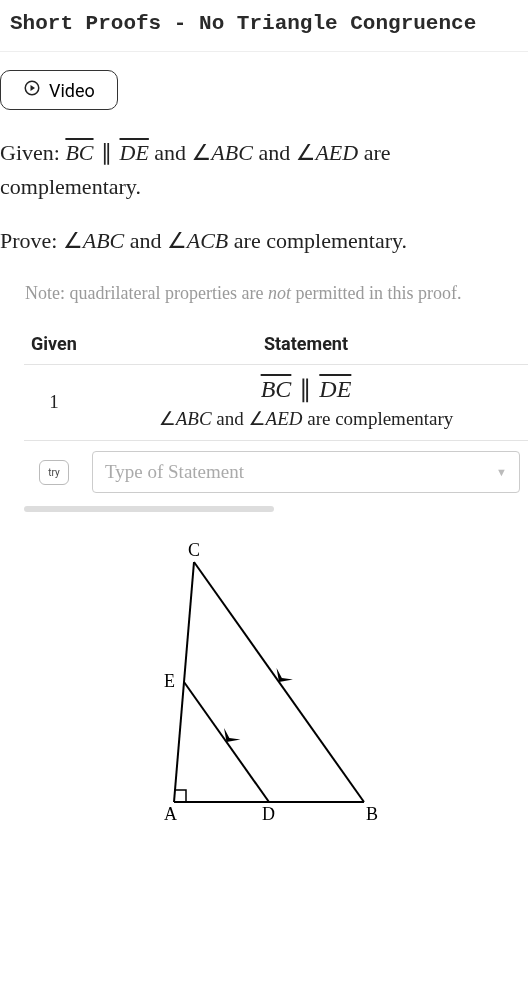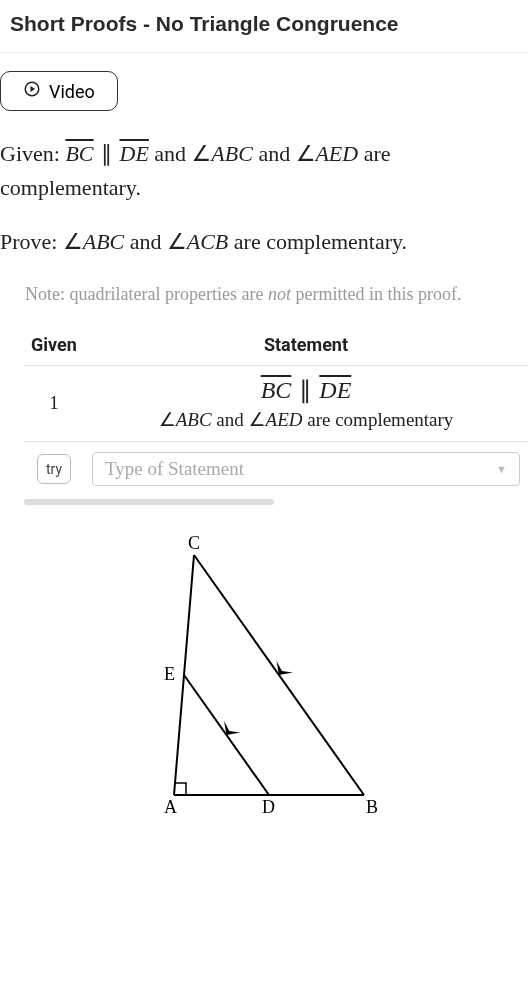--- a/index.html
+++ b/index.html
@@ -5,21 +5,21 @@
   * { box-sizing: border-box; }
   body {
     margin: 0;
     padding: 0;
     font-family: Georgia, 'Times New Roman', serif;
     color: #222;
     width: 528px;
     background: #fff;
   }
   .page-title {
-    font-family: Liberation Sans, sans-serif;
+    font-family: Liberation Mono, monospace;
     font-weight: 700;
     font-size: 21px;
     padding: 12px 10px 16px 10px;
     border-bottom: 1px solid #eee;
     color: #2a2a2a;
   }
   .question-row {
     display: flex;
     justify-content: space-between;
     align-items: center;
@@ -90,33 +90,33 @@
     width: 60px;
   }
   .stmt-line1 { margin-bottom: 4px; font-size: 24px; }
   .stmt-line2 { font-size: 19px; }
 
   .input-row td { border-bottom: none; padding-top: 10px; padding-bottom: 10px;}
   .try-btn {
     border: 1px solid #bbb;
     border-radius: 6px;
     background: #fff;
-    font-size: 14px;
+    font-size: 10px;
     padding: 6px 8px;
     color: #444;
     cursor: pointer;
     font-family: -apple-system, BlinkMacSystemFont, "Segoe UI", Roboto, sans-serif;
   }
   .type-input {
     position: relative;
     width: 100%;
     border: 1px solid #ccc;
     border-radius: 4px;
     background: #fff;
-    height: 34px;
+    height: 42px;
     display: flex;
     align-items: center;
     padding: 0 12px;
     color: #aaa;
     font-size: 19px;
     font-family: Georgia, serif;
     text-align: left;
   }
   .caret-down {
     position: absolute;

